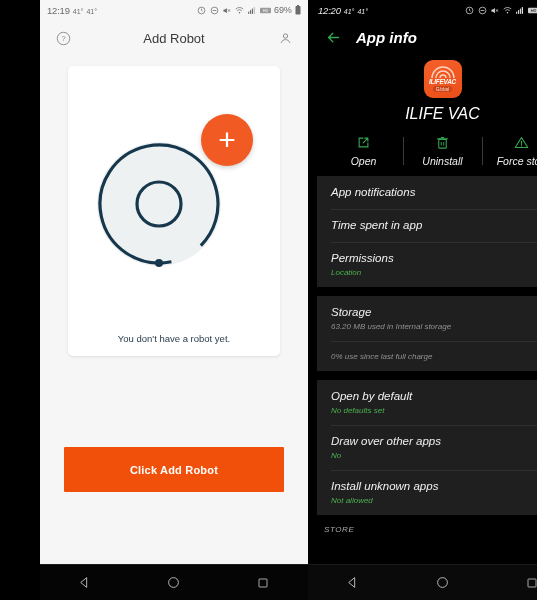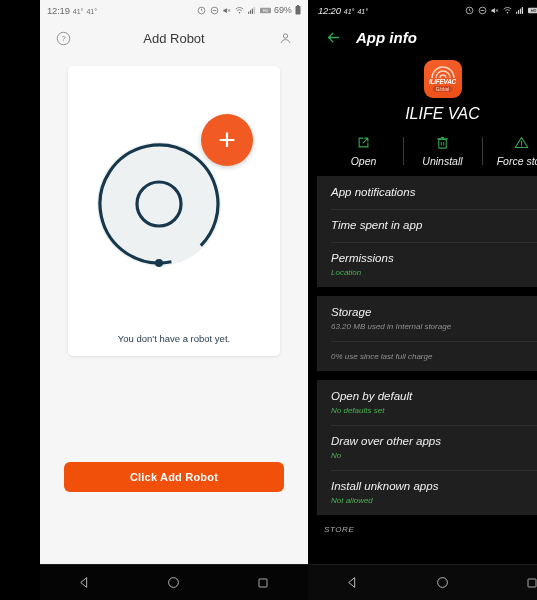--- a/index.html
+++ b/index.html
@@ -123,24 +123,24 @@
   .empty-text {
     font-size: 9.5px;
     color: #2b4050;
   }
 
   .btn-add {
     position: absolute;
     left: 24px;
     right: 24px;
     bottom: 108px;
-    height: 30px;
+    height: 45px;
     background: #f1500a;
     border: none;
-    border-radius: 6px;
+    border-radius: 1px;
     color: #fff;
     font-size: 11px;
     font-weight: bold;
     letter-spacing: 0.2px;
     font-family: "Liberation Sans", sans-serif;
     display: flex;
     align-items: center;
     justify-content: center;
   }
 

